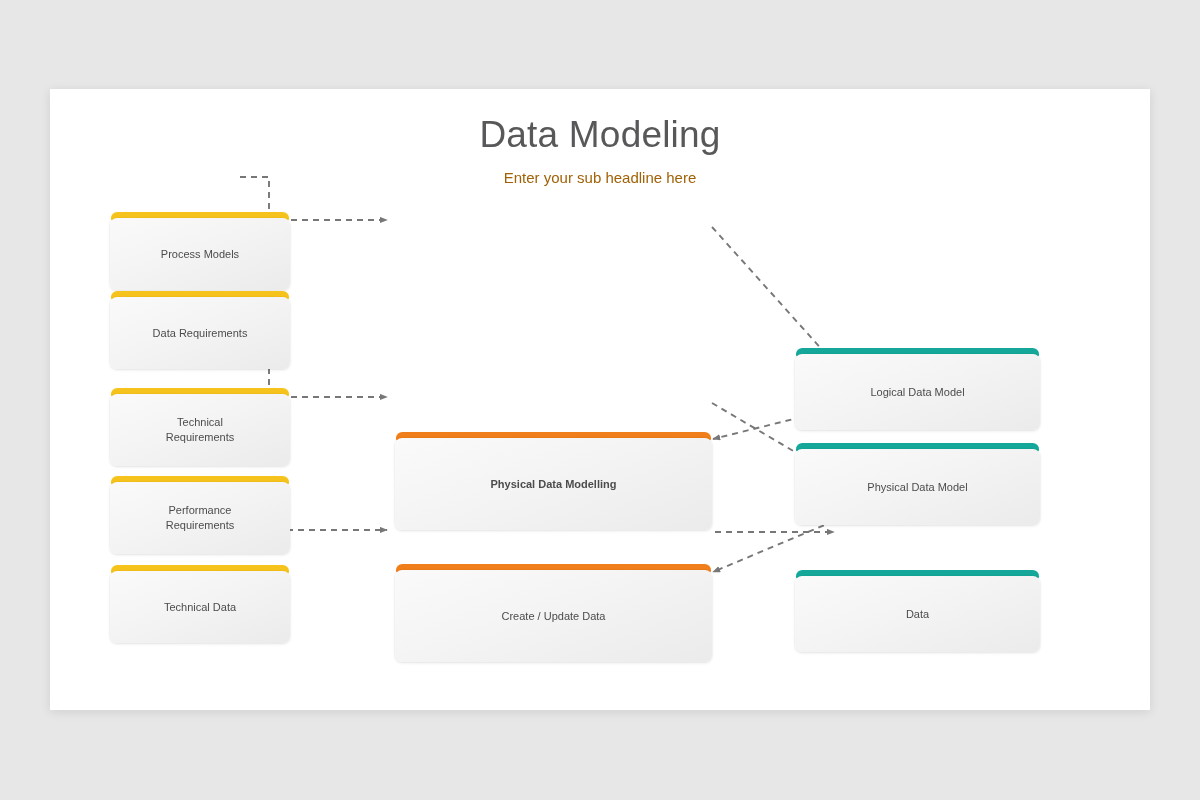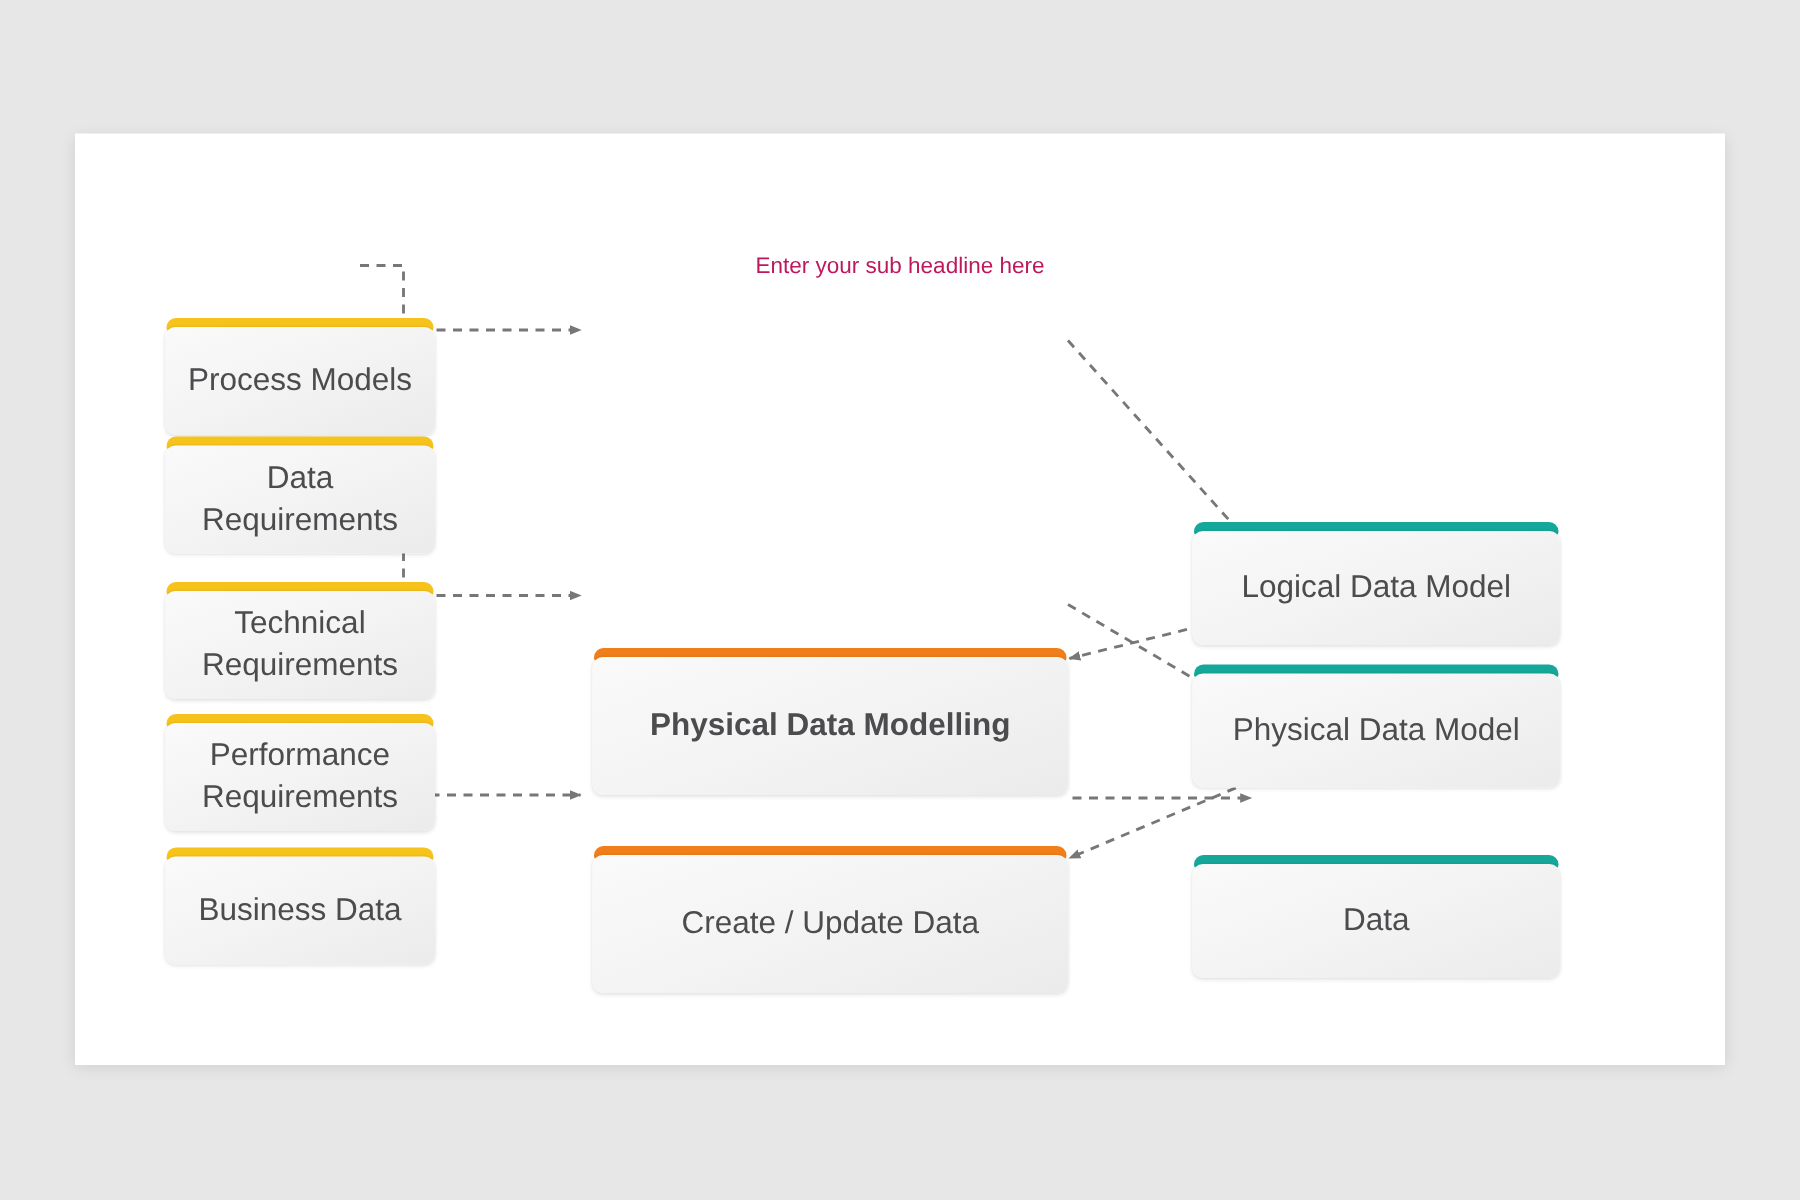--- a/index.html
+++ b/index.html
@@ -38,21 +38,21 @@
     letter-spacing: 0.2px;
   }
   #page-subtitle {
     position: absolute;
     left: 0;
     top: 80px;
     width: 1100px;
     text-align: center;
     font-size: 15px;
     font-weight: 400;
-    color: #be185d;
+    color: #a16207;
   }
 
   
   .card {
     position: absolute;
     box-sizing: border-box;
   }
   .card-bar {
     position: absolute;
     left: 1px;
@@ -70,41 +70,42 @@
     border-radius: 7px;
     background: linear-gradient(160deg, #fafafa 0%, #f4f4f4 45%, #ebebeb 100%);
     box-shadow: 0 1px 3px rgba(0,0,0,0.10), 0 0 0 1px rgba(0,0,0,0.015);
     display: flex;
     align-items: center;
     justify-content: center;
     text-align: center;
     padding: 0 10px;
   }
   .card-label {
-    font-size: 21px;
+    font-size: 11px;
     color: #4c4c4e;
     line-height: 1.35;
     white-space: pre-line;
   }
 
   
   #connectors {
     position: absolute;
     left: 0;
     top: 0;
     width: 1100px;
     height: 621px;
     pointer-events: none;
   }
 </style>
 </head>
 <body>
 
 <div id="slide">
 
+  <div id="page-title">Data Modeling</div>
   <div id="page-subtitle">Enter your sub headline here</div>
 
   <svg id="connectors" viewBox="0 0 1100 621" width="1100" height="621">
     <defs>
       <marker id="arrow" markerWidth="9" markerHeight="9" refX="7.2" refY="3.2" orient="auto" markerUnits="userSpaceOnUse">
         <path d="M0,0 L8,3.2 L0,6.4 Z" fill="#77777a"></path>
       </marker>
     </defs>
 
     <g stroke="#77777a" stroke-width="1.9" stroke-dasharray="6,5" fill="none">
@@ -181,21 +182,21 @@
     <div class="card-bar" style="background:#f6c31c;"></div>
     <div class="card-body">
       <span class="card-label">Performance
 Requirements</span>
     </div>
   </div>
 
   <div class="card" style="left:60px; top:476px; width:180px; height:78px;">
     <div class="card-bar" style="background:#f6c31c;"></div>
     <div class="card-body">
-      <span class="card-label">Business Data</span>
+      <span class="card-label">Technical Data</span>
     </div>
   </div>
 
 
   <div class="card" style="left:345px; top:343px; width:317px; height:98px;font-weight:bold;">
     <div class="card-bar" style="background:#f07e1a;"></div>
     <div class="card-body">
       <span class="card-label">Physical Data Modelling</span>
     </div>
   </div>

